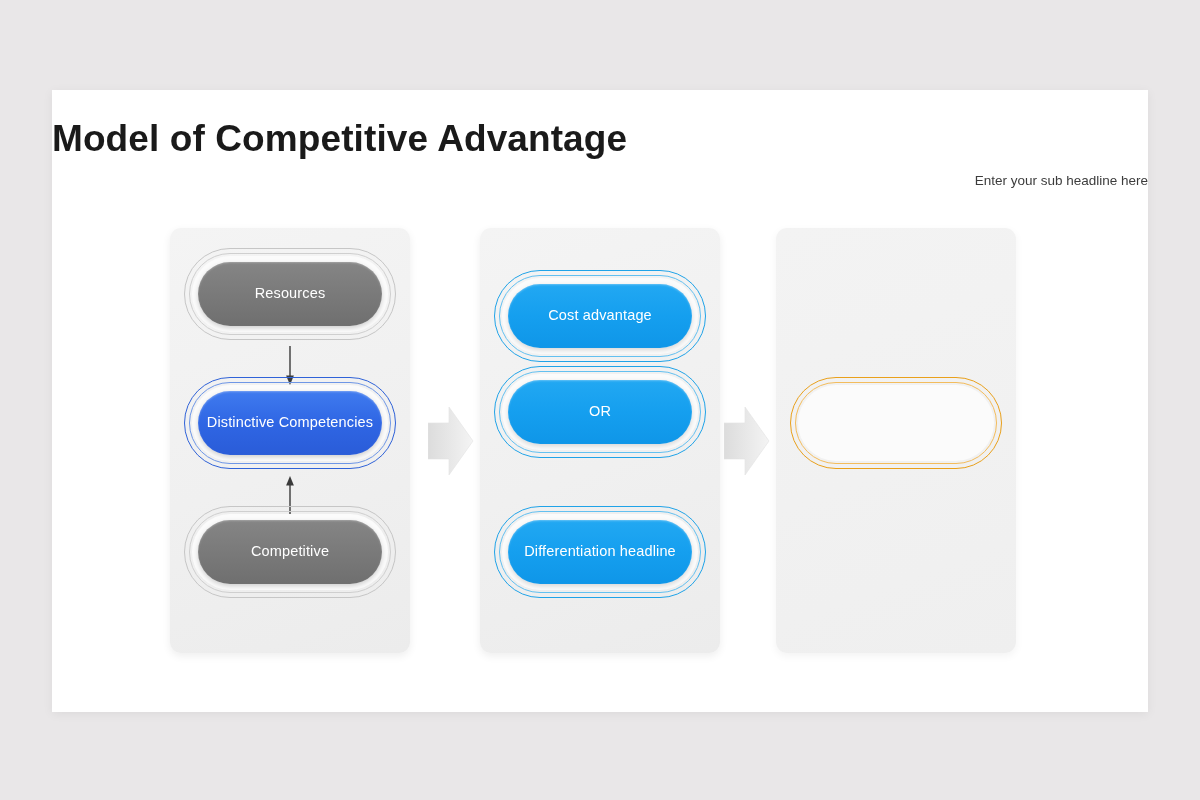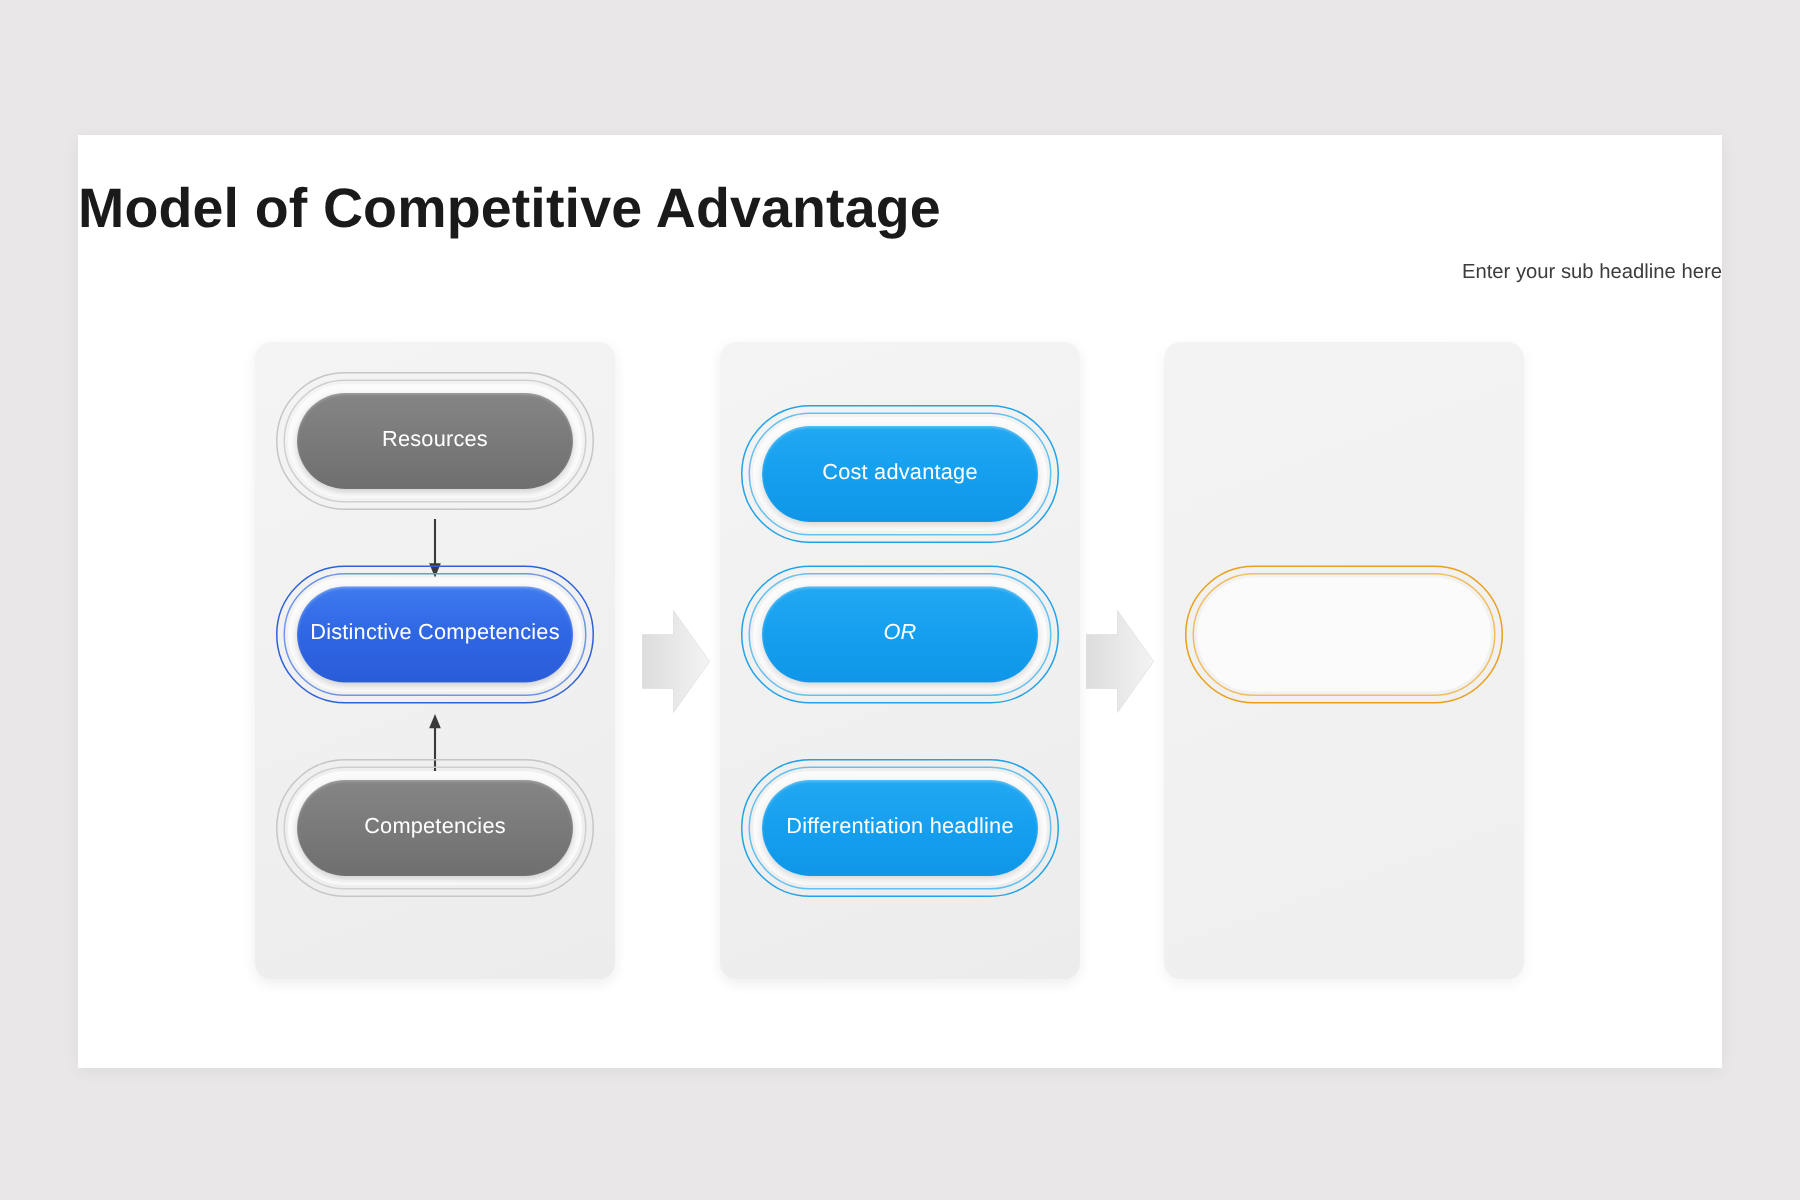--- a/index.html
+++ b/index.html
@@ -191,21 +191,21 @@
       <svg width="14" height="40" viewBox="0 0 14 40">
         <line x1="7" y1="8" x2="7" y2="40" stroke="#3a3a3a" stroke-width="1.4"></line>
         <polygon points="7,1 3.1,10.5 10.9,10.5" fill="#3a3a3a"></polygon>
       </svg>
     </div>
 
     <div class="pill-wrap v-gray" style="top:278px;">
       <div class="ring ring-outer"></div>
       <div class="ring ring-gap"></div>
       <div class="ring ring-mid"></div>
-      <div class="pill-core">Competencies</div>
+      <div class="pill-core">Competitive</div>
     </div>
   </div>
 
   <div class="chev" id="chev-1">
     <svg width="46" height="76" viewBox="0 0 46 76">
       <defs>
         <linearGradient id="cg1" x1="0" y1="0" x2="1" y2="0">
           <stop offset="0%" stop-color="#dcdcdc"></stop>
           <stop offset="55%" stop-color="#e9e9e9"></stop>
           <stop offset="100%" stop-color="#f4f4f4"></stop>
@@ -217,21 +217,21 @@
 
   <div class="panel" id="panel-2">
 
     <div class="pill-wrap v-cyan" style="top:5px;margin-top:37px;">
       <div class="ring ring-outer"></div>
       <div class="ring ring-gap"></div>
       <div class="ring ring-mid"></div>
       <div class="pill-core">Cost advantage</div>
     </div>
 
-    <div class="pill-wrap v-cyan" style="top:149px;font-style:italic;">
+    <div class="pill-wrap v-cyan" style="top:138px;">
       <div class="ring ring-outer"></div>
       <div class="ring ring-gap"></div>
       <div class="ring ring-mid"></div>
       <div class="pill-core">OR</div>
     </div>
 
     <div class="pill-wrap v-cyan" style="top:278px;">
       <div class="ring ring-outer"></div>
       <div class="ring ring-gap"></div>
       <div class="ring ring-mid"></div>

